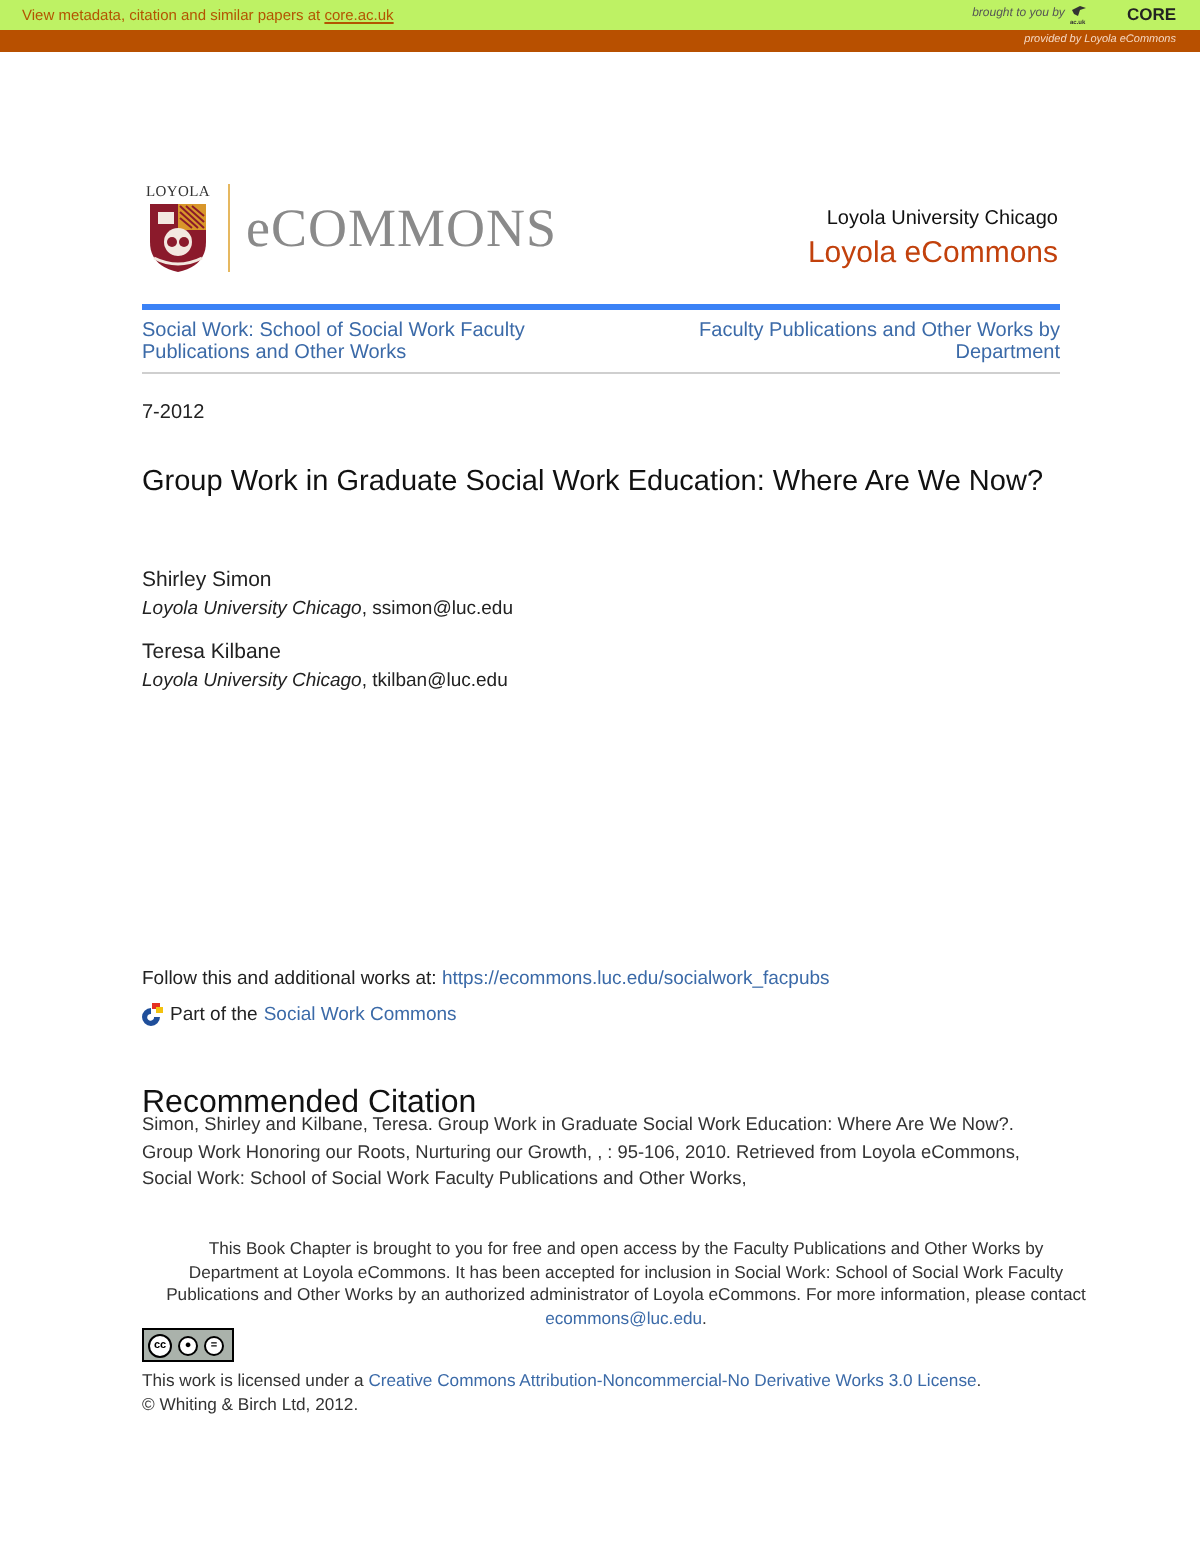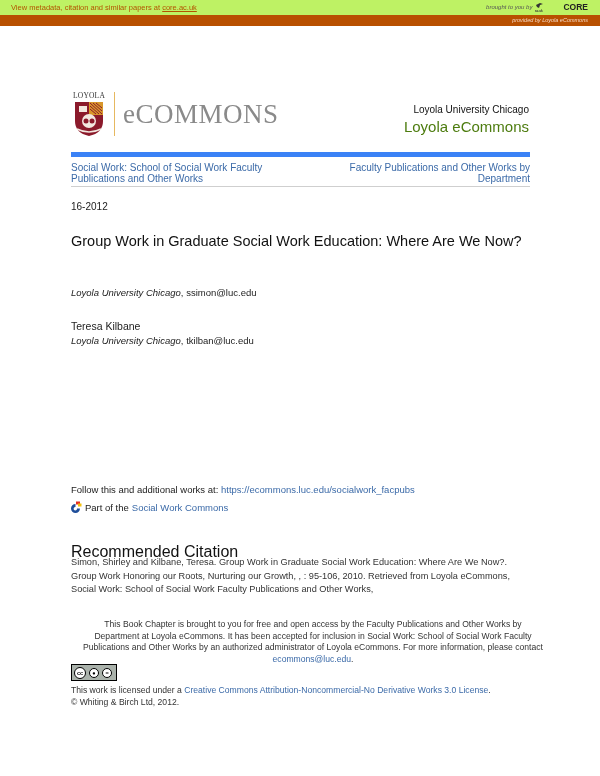--- a/index.html
+++ b/index.html
@@ -16,23 +16,23 @@
 
     .logo-area { position: absolute; left: 72px; top: 91px; display: flex; align-items: center; }
     .loyola-seal { width: 34px; height: 46px; display: flex; flex-direction: column; align-items: center; }
     .loyola-seal .word { font-family: "Liberation Serif", serif; font-size: 7.5px; color: #333; letter-spacing: 0.2px; }
     .loyola-seal .shield { width: 30px; height: 36px; margin-top: 1px; }
     .logo-divider { width: 1px; height: 44px; background: #e6b860; margin: 0 8px 0 8px; }
     .ecommons-word { font-family: "Liberation Serif", serif; font-size: 27px; color: #8a8a8a; letter-spacing: 0.5px; }
 
     .inst-block { position: absolute; right: 71px; top: 104px; text-align: right; }
     .inst-block .univ { font-size: 10px; color: #111; }
-    .inst-block .repo { font-size: 15px; color: #4d7c0f; margin-top: 3px; }
+    .inst-block .repo { font-size: 15px; color: #c2410c; margin-top: 3px; }
 
-    .collections { position: absolute; left: 71px; top: 152px; width: 459px; border-top: 5px solid #3b82f6; border-bottom: 1px solid #cfcfcf; height: 35px; padding-top: 5px; display: flex; justify-content: space-between; }
+    .collections { position: absolute; left: 71px; top: 152px; width: 459px; border-top: 3px solid #3b82f6; border-bottom: 1px solid #cfcfcf; height: 35px; padding-top: 5px; display: flex; justify-content: space-between; }
     .collections .col { font-size: 10px; color: #3b6aa8; line-height: 11px; }
     .collections .col.right { text-align: right; }
 
     .date { position: absolute; left: 71px; top: 201px; font-size: 10px; color: #222; }
     .title { position: absolute; left: 71px; top: 230px; width: 460px; font-size: 14.5px; line-height: 22px; color: #111; }
 
     .author { position: absolute; left: 71px; font-size: 10px; color: #222; }
     .author .name { font-size: 10.5px; }
     .author .aff { margin-top: 3px; font-size: 9.5px; }
     .author .aff i { font-style: italic; }
@@ -101,24 +101,25 @@
 <div class="inst-block">
   <div class="univ">Loyola University Chicago</div>
   <div class="repo">Loyola eCommons</div>
 </div>
 
 <div class="collections">
   <div class="col" style="width: 230px;">Social Work: School of Social Work Faculty Publications and Other Works</div>
   <div class="col right" style="width: 200px;">Faculty Publications and Other Works by Department</div>
 </div>
 
-<div class="date">16-2012</div>
+<div class="date">7-2012</div>
 <div class="title">Group Work in Graduate Social Work Education: Where Are We Now?</div>
 
 <div class="author author1">
+  <div class="name">Shirley Simon</div>
   <div class="aff"><i>Loyola University Chicago</i>, <span>ssimon@luc.edu</span></div>
 </div>
 <div class="author author2">
   <div class="name">Teresa Kilbane</div>
   <div class="aff"><i>Loyola University Chicago</i>, <span>tkilban@luc.edu</span></div>
 </div>
 
 <div class="follow">
   <span>Follow this and additional works at: </span><a>https://ecommons.luc.edu/socialwork_facpubs</a>
 </div>

